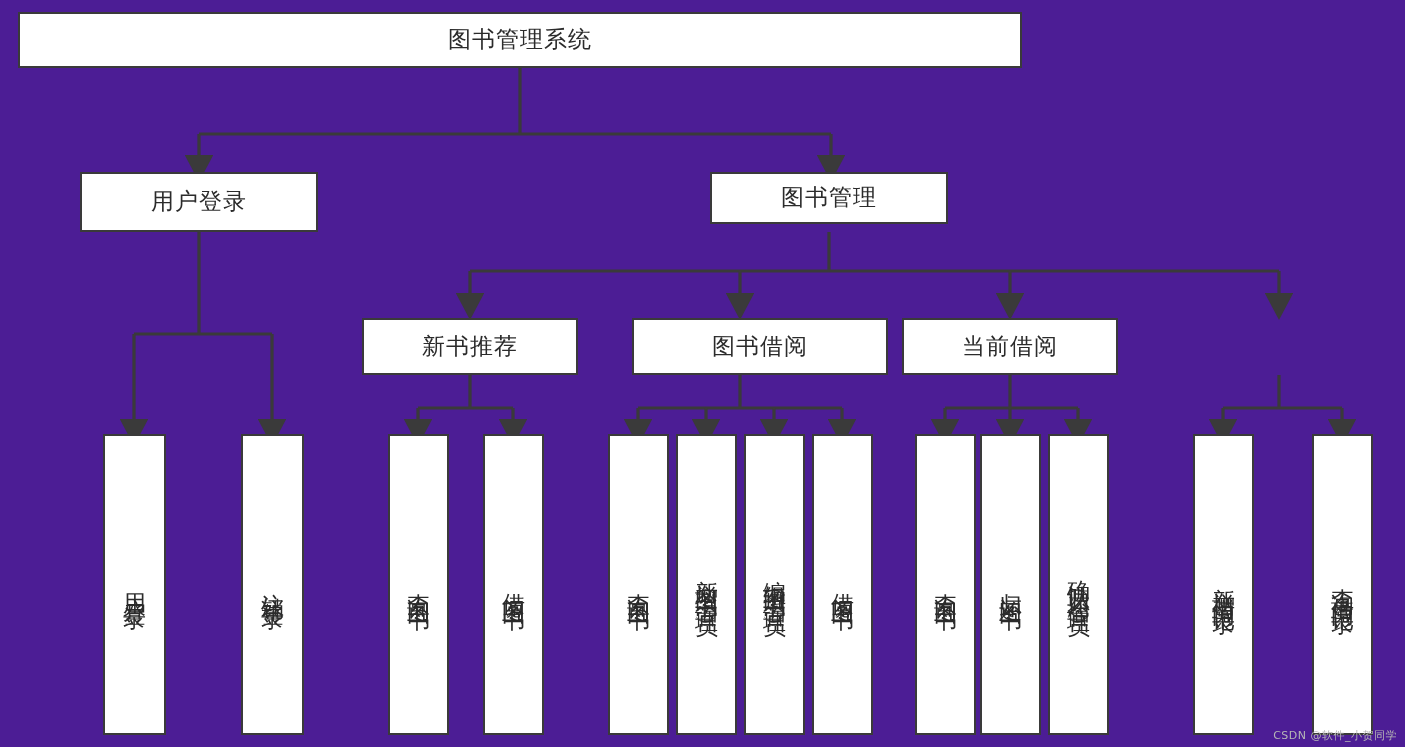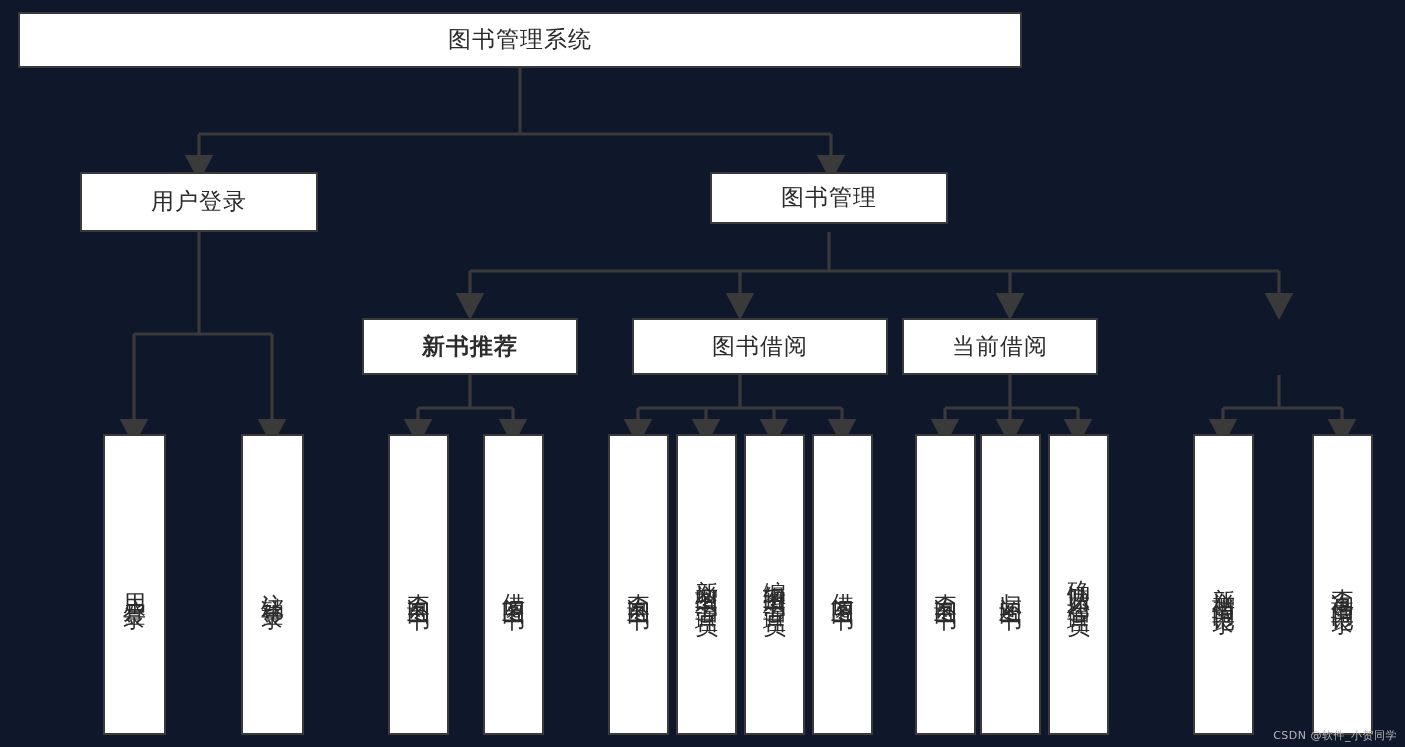--- a/index.html
+++ b/index.html
@@ -7,21 +7,21 @@
     padding: 0;
     background: #ffffff;
   }
   body {
     font-family: "DejaVu Sans", "Liberation Sans", sans-serif;
   }
   #canvas {
     position: relative;
     width: 1405px;
     height: 747px;
-    background: #0f172a;
+    background: #4c1d95;
     overflow: hidden;
   }
   svg#wires {
     position: absolute;
     left: 0;
     top: 0;
     width: 1405px;
     height: 747px;
     pointer-events: none;
   }
@@ -129,27 +129,27 @@
     <span class="label">图书管理系统</span>
   </div>
 
   <div class="node horiz" style="left:80px; top:172px; width:238px; height:60px;">
     <span class="label">用户登录</span>
   </div>
   <div class="node horiz" style="left:710px; top:172px; width:238px; height:52px;">
     <span class="label">图书管理</span>
   </div>
 
-  <div class="node horiz" style="left:362px; top:318px; width:216px; height:57px;font-weight:bold;">
+  <div class="node horiz" style="left:362px; top:318px; width:216px; height:57px;">
     <span class="label">新书推荐</span>
   </div>
   <div class="node horiz" style="left:632px; top:318px; width:256px; height:57px;">
     <span class="label">图书借阅</span>
   </div>
-  <div class="node horiz" style="left:902px; top:318px; width:196px; height:57px;">
+  <div class="node horiz" style="left:902px; top:318px; width:216px; height:57px;">
     <span class="label">当前借阅</span>
   </div>
 
   <div class="node vert" style="left:103px; top:434px; width:63px; height:301px;">
     <span class="label">用户登录</span>
   </div>
   <div class="node vert" style="left:241px; top:434px; width:63px; height:301px;">
     <span class="label">注销登录</span>
   </div>
 

